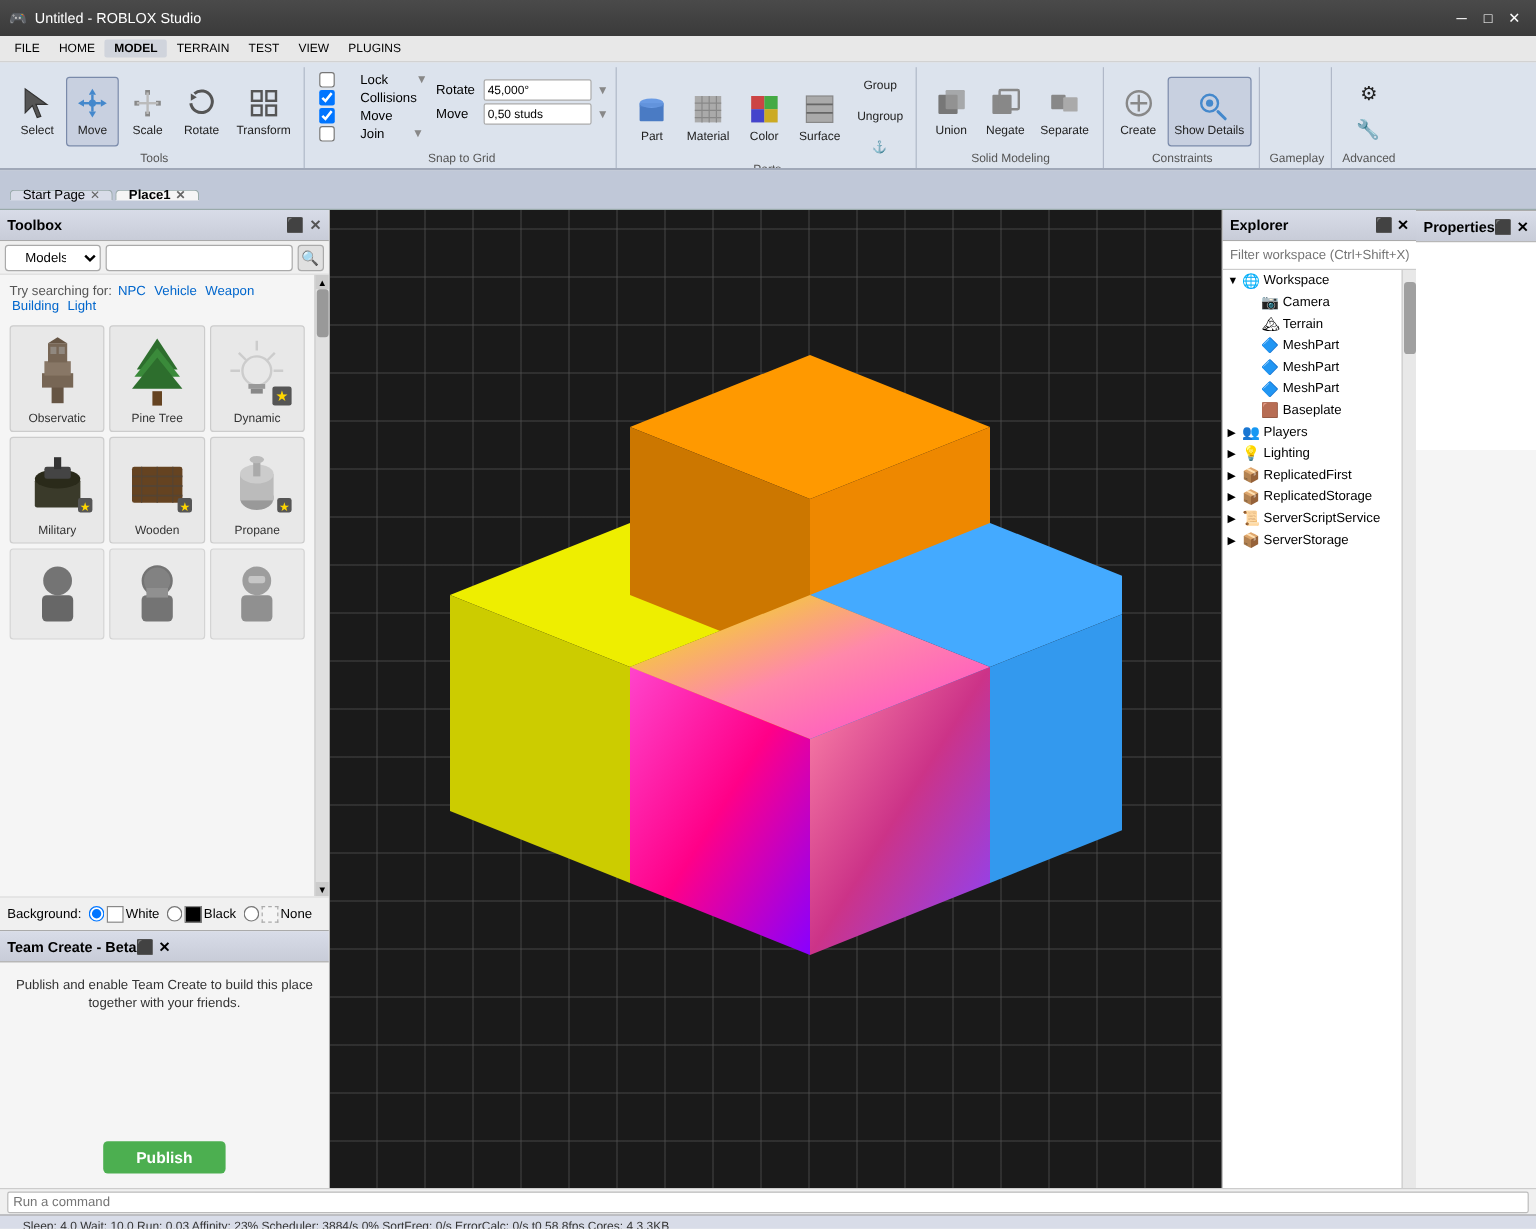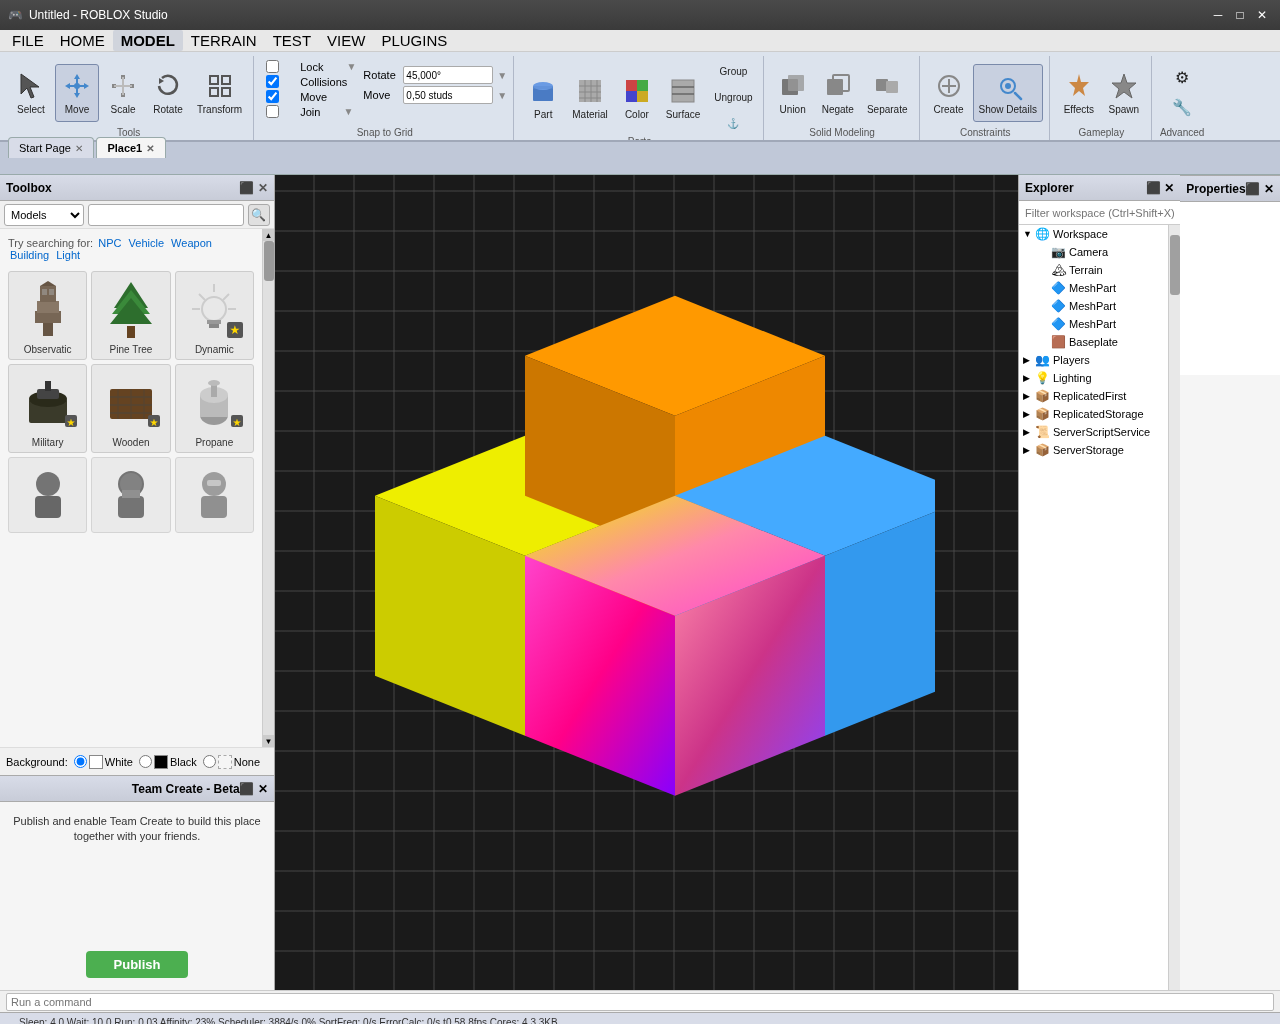--- a/index.html
+++ b/index.html
@@ -28,21 +28,21 @@
     #menubar {
       height: 22px;
       background: #e8e8e8;
       display: flex;
       align-items: center;
       border-bottom: 1px solid #ccc;
       padding: 0 4px;
     }
     #menubar .menu-item {
       padding: 2px 8px;
-      font-size: 15px;
+      font-size: 10px;
       cursor: pointer;
       border-radius: 2px;
     }
     #menubar .menu-item.active { background: #d0d4dc; font-weight: bold; }
 
     
     #ribbon {
       height: 90px;
       background: #dce3ed;
       border-bottom: 2px solid #a0a8b8;
@@ -146,21 +146,20 @@
       padding: 1px 2px;
       border: 1px solid #aaa;
       border-radius: 2px;
     }
 
     
     #tabbar {
       height: 25px;
       background: #c0c8d8;
       display: flex;
-      align-items: flex-end;
       padding: 16px 8px;
       border-bottom: 1px solid #9aa;
     }
     .tab {
       padding: 4px 10px;
       background: #d8dce8;
       border: 1px solid #9aa;
       border-bottom: none;
       cursor: pointer;
       font-size: 11px;
@@ -208,21 +207,21 @@
       align-items: center;
       padding: 0 4px;
       gap: 4px;
     }
     #toolbox-toolbar select {
       height: 22px;
       font-size: 11px;
       border: 1px solid #aaa;
       border-radius: 3px;
       background: white;
-      padding: 0 2px;
+      padding: 0 12px;
       width: 80px;
     }
     #toolbox-search {
       flex: 1;
       height: 22px;
       font-size: 11px;
       border: 1px solid #aaa;
       border-radius: 3px;
       padding: 0 4px;
     }
@@ -333,21 +332,21 @@
       border-top: 1px solid #aaa;
       display: flex;
       flex-direction: column;
     }
     #team-create-header {
       height: 26px;
       background: linear-gradient(to bottom, #d8dce8, #c8ccd8);
       border-bottom: 1px solid #aaa;
       display: flex;
       align-items: center;
-      justify-content: flex-end;
+      justify-content: flex-start;
       padding: 0 6px;
       font-size: 12px;
       font-weight: bold;
     }
     #team-create-content {
       flex: 1;
       display: flex;
       flex-direction: column;
       align-items: center;
       justify-content: space-between;
@@ -782,38 +781,20 @@
             <line x1="22" y1="22" x2="28" y2="28" stroke="#4488cc" stroke-width="2.5" stroke-linecap="round"></line>
           </svg>
         </div>
         <span>Show Details</span>
       </button>
     </div>
     <div class="ribbon-group-label">Constraints</div>
   </div>
 
   <div class="ribbon-group">
-    <div class="ribbon-buttons">
-      <button class="ribbon-btn">
-        <div class="ribbon-btn-icon icon-effects">
-          <svg width="30" height="30" viewBox="0 0 30 30">
-            <polygon points="15,3 17,11 25,11 19,17 21,25 15,20 9,25 11,17 5,11 13,11" fill="#cc8844"></polygon>
-          </svg>
-        </div>
-        <span>Effects</span>
-      </button>
-      <button class="ribbon-btn">
-        <div class="ribbon-btn-icon">
-          <svg width="30" height="30" viewBox="0 0 30 30">
-            <polygon points="15,3 18,12 27,12 20,18 23,27 15,21 7,27 10,18 3,12 12,12" fill="#888" stroke="#666" stroke-width="1"></polygon>
-          </svg>
-        </div>
-        <span>Spawn</span>
-      </button>
-    </div>
     <div class="ribbon-group-label">Gameplay</div>
   </div>
 
   <div class="ribbon-group">
     <div class="ribbon-buttons" style="flex-direction:column;gap:2px;align-items:center;justify-content:center;">
       <button class="ribbon-btn-small" style="width:28px;height:28px;font-size:16px;">⚙</button>
       <button class="ribbon-btn-small" style="width:28px;height:28px;font-size:16px;">🔧</button>
     </div>
     <div class="ribbon-group-label">Advanced</div>
   </div>

